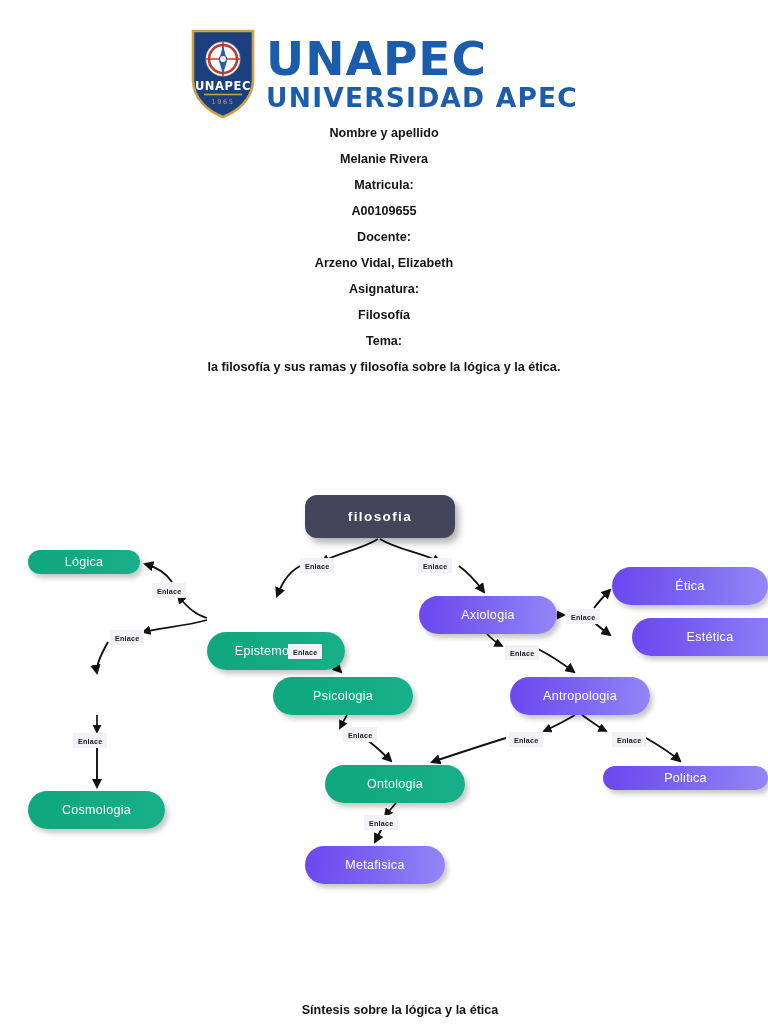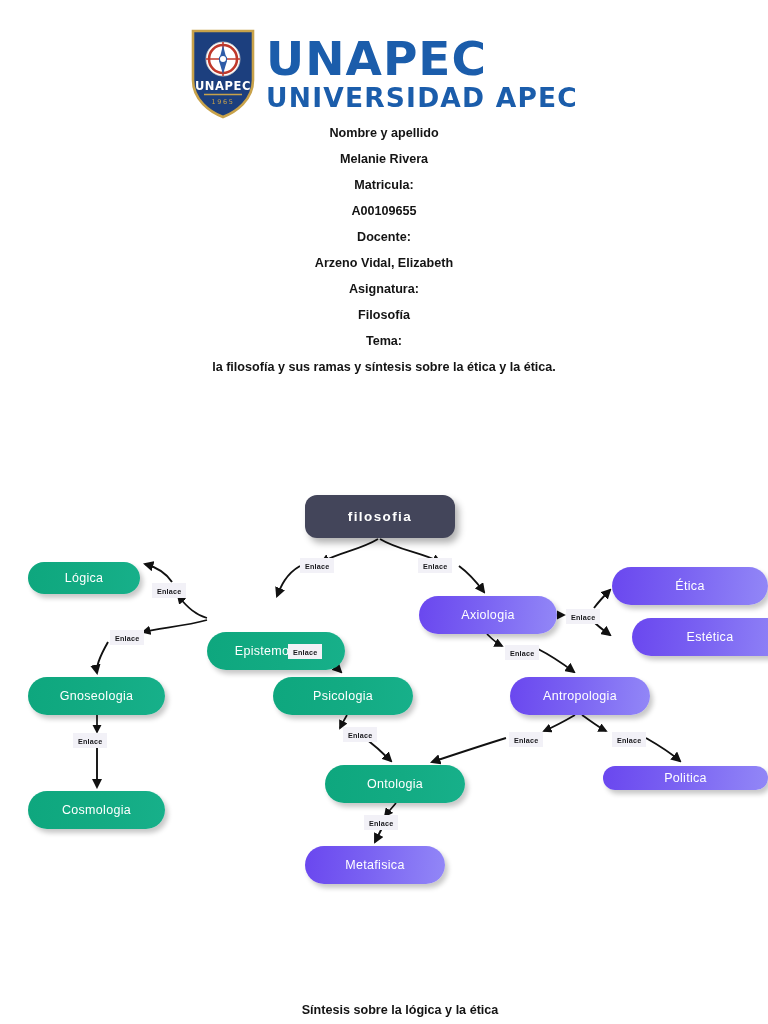--- a/index.html
+++ b/index.html
@@ -157,21 +157,21 @@
   <div id="cover-lines">
     <div class="cover-line">Nombre y apellido</div>
     <div class="cover-line">Melanie Rivera</div>
     <div class="cover-line">Matricula:</div>
     <div class="cover-line">A00109655</div>
     <div class="cover-line">Docente:</div>
     <div class="cover-line">Arzeno Vidal, Elizabeth</div>
     <div class="cover-line">Asignatura:</div>
     <div class="cover-line">Filosofía</div>
     <div class="cover-line">Tema:</div>
-    <div class="cover-line">la filosofía y sus ramas y síntesis sobre la ética y la ética.</div>
+    <div class="cover-line">la filosofía y sus ramas y filosofía sobre la lógica y la ética.</div>
   </div>
 
   <div id="map">
     <svg id="edges" viewBox="0 0 768 440">
       <defs>
         <marker id="arrow" viewBox="0 0 10 10" refX="8" refY="5" markerWidth="5.5" markerHeight="5.5" orient="auto-start-reverse">
           <path d="M 0 0 L 10 5 L 0 10 z" fill="#111111"></path>
         </marker>
       </defs>
       <g fill="none" stroke="#111111" stroke-width="1.9" marker-end="url(#arrow)">
@@ -212,29 +212,26 @@
         <path d="M 506 268 C 480 276 450 286 432 292"></path>
 
         <path d="M 582 245 C 592 252 600 258 606 261" stroke-width="1.7"></path>
         <path d="M 646 268 C 660 276 672 284 680 291"></path>
       </g>
     </svg>
 
     <div class="node root" style="left:305px;top:25px;width:150px;height:43px;">
       <span>filosofia</span>
     </div>
-    <div class="node green" style="left:28px;top:92px;width:112px;height:32px;">
+    <div class="node green" style="left:28px;top:80px;width:112px;height:24px;">
       <span>Lógica</span>
     </div>
     <div class="node green" style="left:207px;top:130px;width:138px;height:38px;margin-top:32px;">
       <span>Epistemologia</span>
     </div>
-    <div class="node green" style="left:28px;top:207px;width:137px;height:38px;">
-      <span>Gnoseologia</span>
-    </div>
     <div class="node green" style="left:28px;top:321px;width:137px;height:38px;">
       <span>Cosmologia</span>
     </div>
     <div class="node green" style="left:273px;top:207px;width:140px;height:38px;">
       <span>Psicologia</span>
     </div>
     <div class="node green" style="left:325px;top:295px;width:140px;height:38px;">
       <span>Ontologia</span>
     </div>
     <div class="node purple" style="left:305px;top:376px;width:140px;height:38px;">

